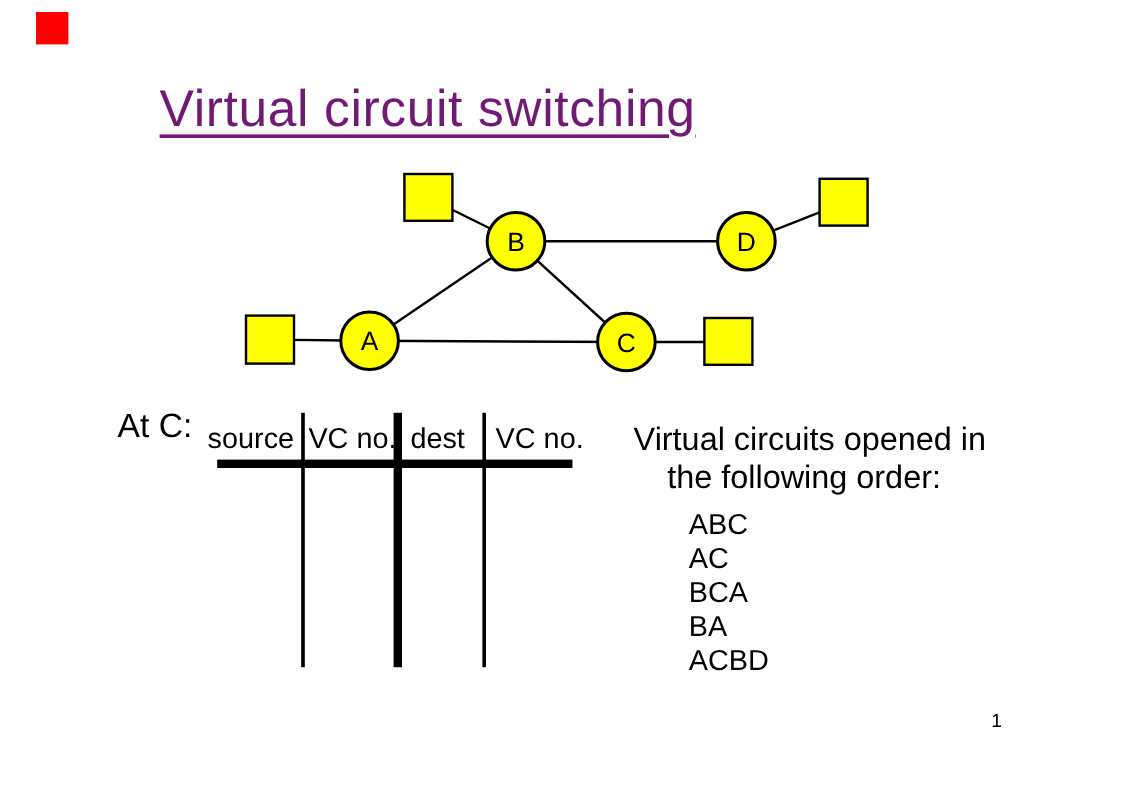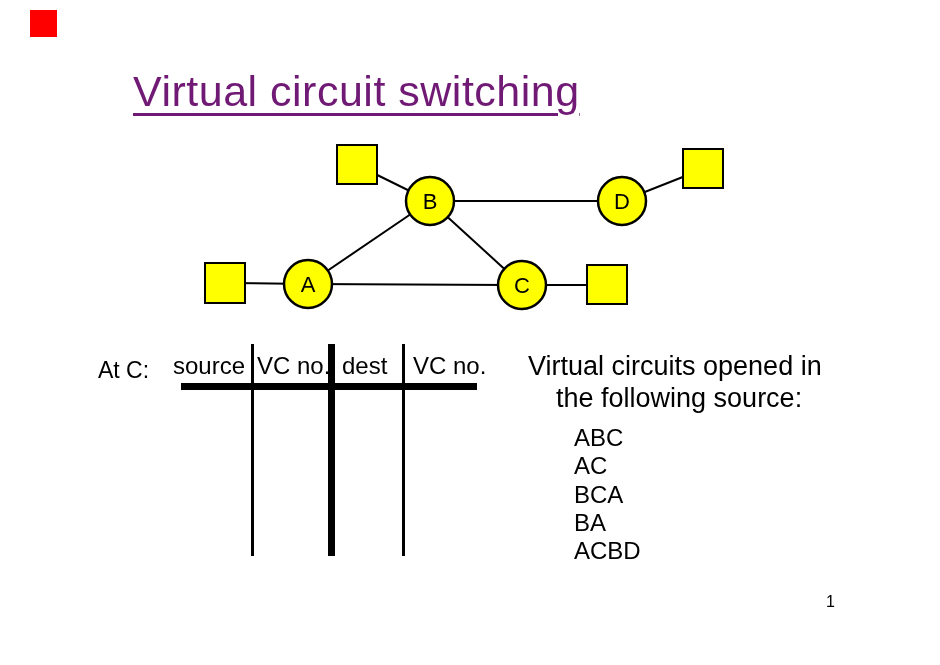--- a/index.html
+++ b/index.html
@@ -20,21 +20,21 @@
   }
   .corner-red{
     left:30px;top:10px;width:27px;height:27px;background:#ff0000;
   }
   .diagram-svg{left:0;top:0;}
   .node-label{
     font-family:"Liberation Sans", sans-serif;
     font-size:22px;fill:#000;
   }
   .table-caption{
-    left:98px;top:359px;font-size:23px;line-height:1;white-space:nowrap;
+    left:98px;top:341px;font-size:28px;line-height:1;white-space:nowrap;
   }
   .th{
     top:354px;font-size:24px;line-height:1;white-space:nowrap;text-align:right;
   }
   .th-source{left:173px;}
   .th-vc1{left:257px;}
   .th-dest{left:342px;}
   .th-vc2{left:413px;}
   .vline{top:344px;height:212px;background:#000;}
   .vline1{left:251px;width:3px;}
@@ -92,21 +92,21 @@
 <div class="abs th th-source">source</div>
 <div class="abs th th-vc1">VC no.</div>
 <div class="abs th th-dest">dest</div>
 <div class="abs th th-vc2">VC no.</div>
 <div class="abs vline vline1"></div>
 <div class="abs vline vline2"></div>
 <div class="abs vline vline3"></div>
 <div class="abs hline"></div>
 
 <div class="abs notes-line1">Virtual circuits opened in</div>
-<div class="abs notes-line2">the following source:</div>
+<div class="abs notes-line2">the following order:</div>
 <div class="abs vc-list">
   <div>ABC</div>
   <div>AC</div>
   <div>BCA</div>
   <div>BA</div>
   <div>ACBD</div>
 </div>
 
 <div class="abs page-number">1</div>
 

